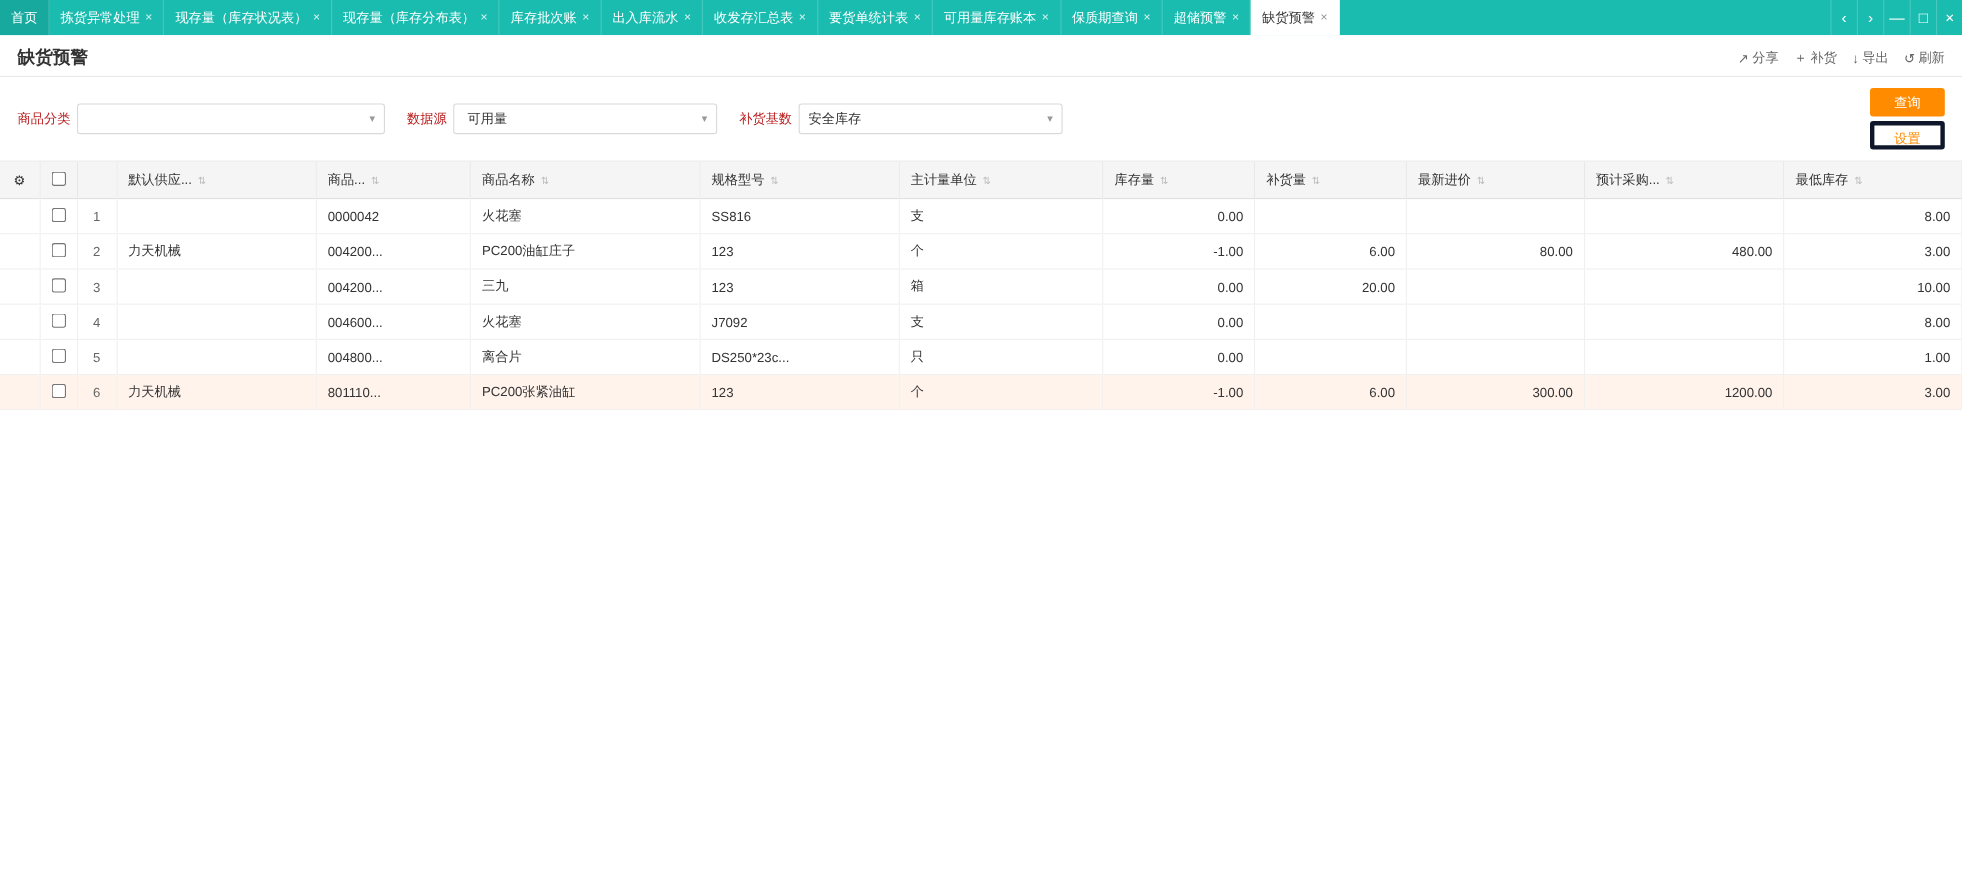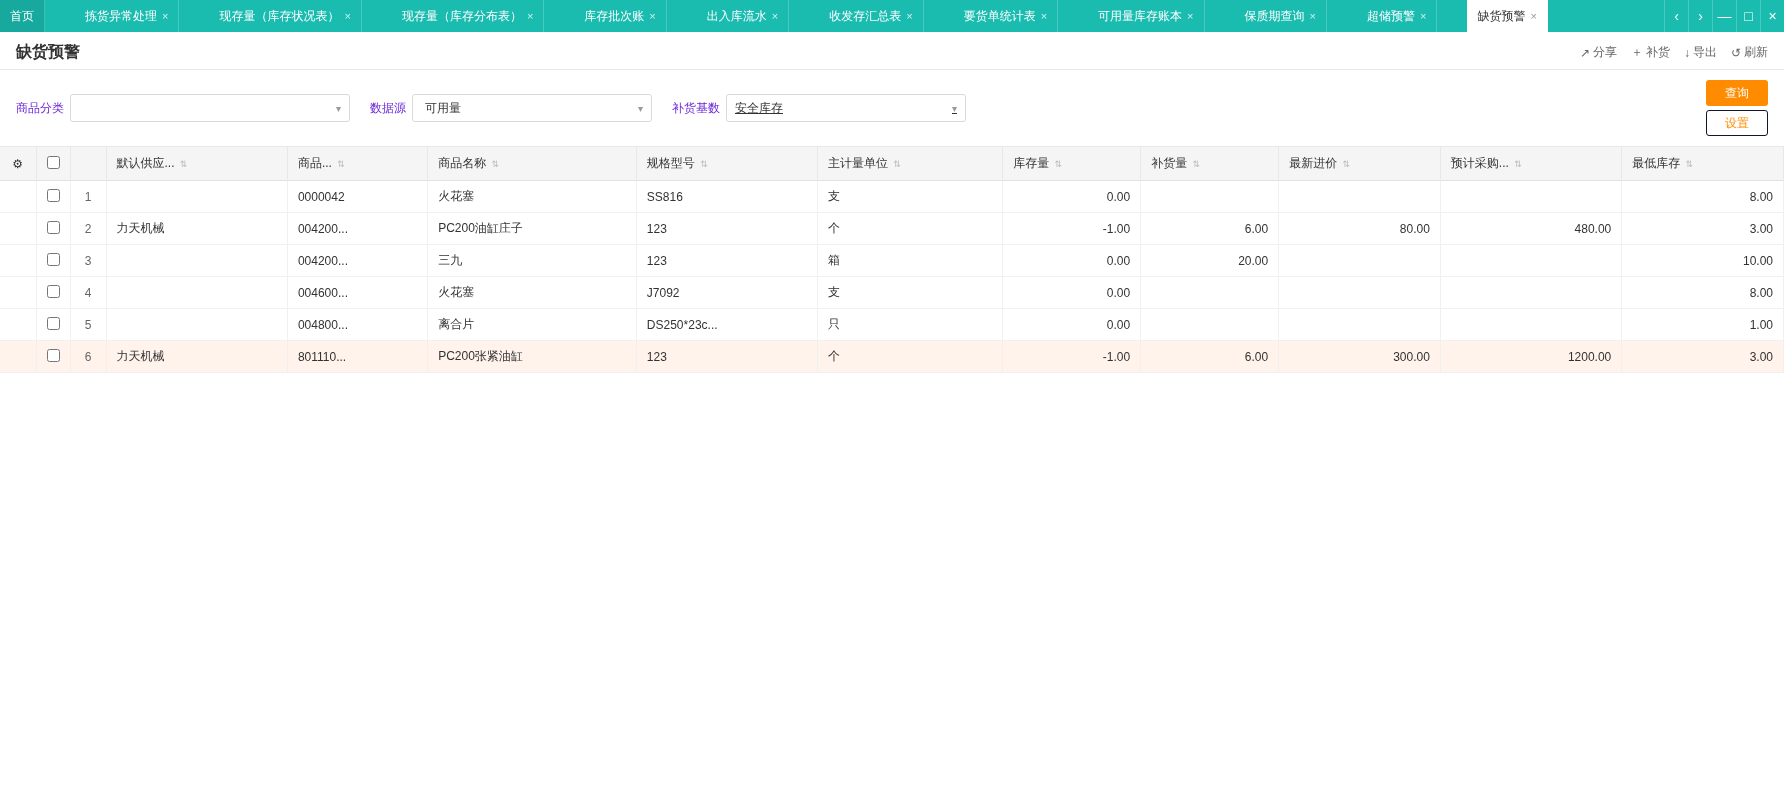--- a/index.html
+++ b/index.html
@@ -5,21 +5,20 @@
     * { box-sizing: border-box; margin: 0; padding: 0; }
     body { font-family: "Microsoft YaHei", SimHei, Arial, sans-serif; font-size: 12px; background: #f0f0f0; overflow: hidden; }
 
     
     .tab-bar {
       display: flex;
       align-items: center;
       background: #1abcb0;
       height: 32px;
       overflow: hidden;
-      gap: 30px;
     }
     .tab-item {
       display: flex;
       align-items: center;
       padding: 0 10px;
       height: 32px;
       color: #fff;
       white-space: nowrap;
       cursor: pointer;
       font-size: 12px;
@@ -100,21 +99,21 @@
       padding: 10px 16px;
       gap: 20px;
       border-bottom: 1px solid #e8e8e8;
     }
     .filter-group {
       display: flex;
       align-items: center;
       gap: 6px;
     }
     .filter-label {
-      color: #6d28d9;
+      color: #b91c1c;
       font-size: 12px;
       white-space: nowrap;
       text-align: center;
     }
     .filter-select {
       display: flex;
       align-items: center;
       border: 1px solid #d9d9d9;
       border-radius: 3px;
       padding: 3px 8px;
@@ -142,21 +141,21 @@
       border: none;
       border-radius: 3px;
       padding: 4px 11px;
       cursor: pointer;
       font-size: 12px;
       height: 26px;
     }
     .btn-settings {
       background: #fff;
       color: #ff8c00;
-      border: 1px solid #0f172a;
+      border: 4px solid #0f172a;
       border-radius: 3px;
       padding: 4px 18px;
       cursor: pointer;
       font-size: 12px;
       height: 26px;
     }
 
     
     .table-container {
       overflow-x: auto;
@@ -305,21 +304,21 @@
     </div>
     <div class="filter-group">
       <span class="filter-label">数据源</span>
       <div class="filter-select" style="min-width:240px;padding-left:12px;">
         <span>可用量</span>
         <span class="chevron">▾</span>
       </div>
     </div>
     <div class="filter-group">
       <span class="filter-label">补货基数</span>
-      <div class="filter-select" style="min-width:240px;text-decoration:underline;">
+      <div class="filter-select" style="min-width:240px;">
         <span>安全库存</span>
         <span class="chevron">▾</span>
       </div>
     </div>
     <div class="filter-actions">
       <button class="btn-query">查询</button>
       <button class="btn-settings">设置</button>
     </div>
   </div>
 

